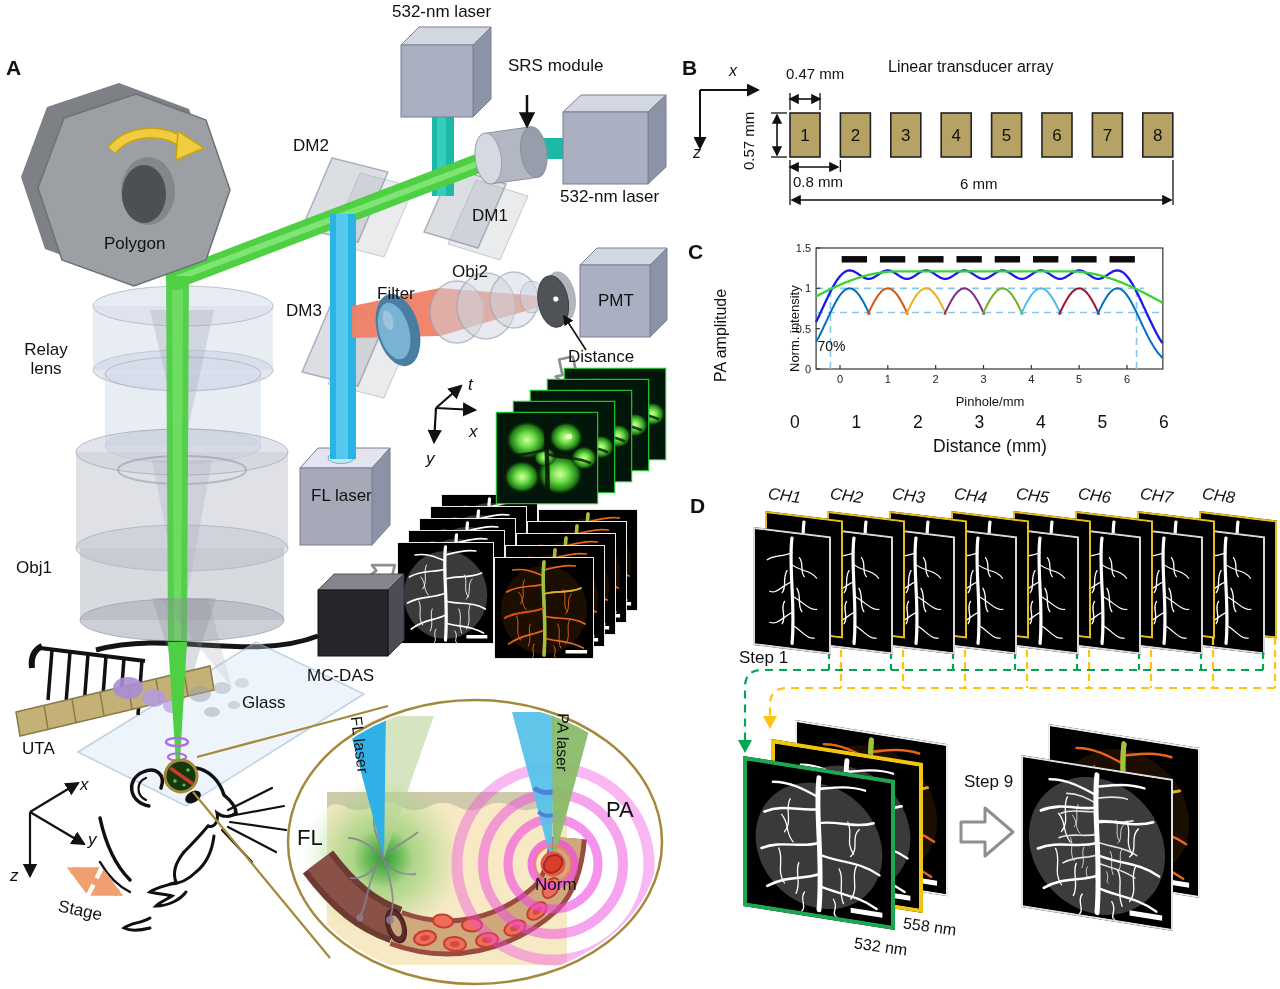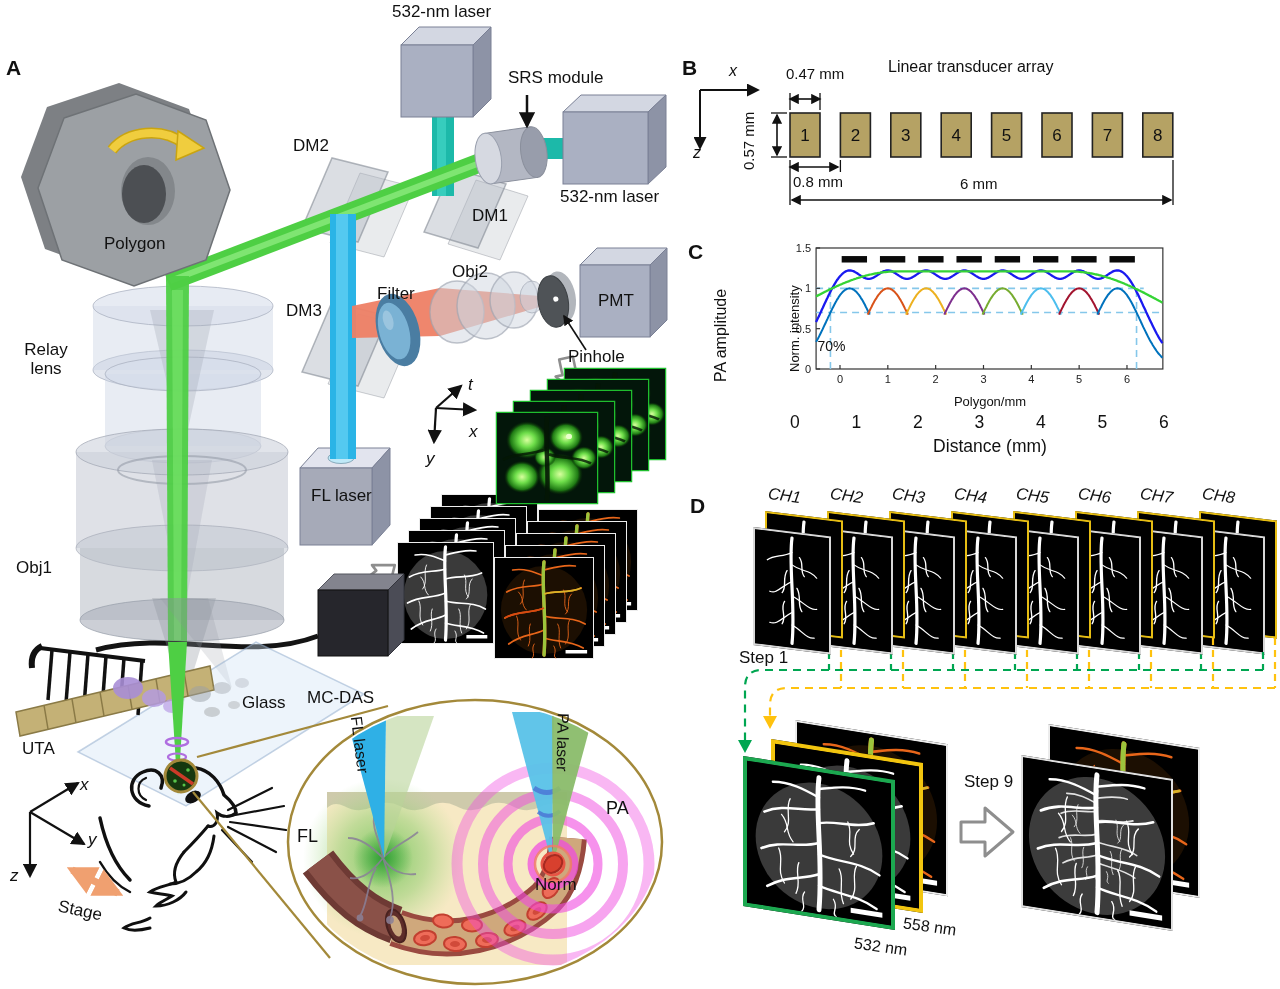--- a/index.html
+++ b/index.html
@@ -2,21 +2,21 @@
 <html><head>
 <meta charset="utf-8">
 <style>
   html,body{margin:0;padding:0;background:#fff;}
   #fig{position:relative;width:1280px;height:989px;background:#fff;overflow:hidden;
        font-family:"Liberation Sans","DejaVu Sans",sans-serif;color:#111;}
   svg{position:absolute;left:0;top:0;}
   .lbl{position:absolute;font-size:17px;line-height:1.12;white-space:pre-line;color:#111;z-index:30;}
   .b{font-weight:bold;font-size:21px;}
   .it{font-style:italic;}
-  .s15{font-size:15px;} .s16{font-size:16px;} .s13{font-size:13px;} .s18{font-size:18px;}
+  .s15{font-size:15px;} .s16{font-size:16px;} .s13{font-size:13px;} .s18{font-size:22px;}
   .vert{writing-mode:vertical-rl;}
   .card{position:absolute;box-sizing:border-box;background:#050505;}
   .card svg{position:absolute;left:0;top:0;width:100%;height:100%;}
   .chlab{position:absolute;font-size:16.5px;font-style:italic;transform:rotate(8deg);z-index:30;}
   .rot-90{transform:rotate(-90deg);transform-origin:0 0;}
 </style>
 </head>
 <body>
 
 <div id="fig">
@@ -718,38 +718,38 @@
         </svg>
       </div>
     </div>
 
 <div class="lbl b" style="left:6px;top:56px;">A</div>
 <div class="lbl b" style="left:682px;top:56px;">B</div>
 <div class="lbl b" style="left:688px;top:240px;">C</div>
 <div class="lbl b" style="left:690px;top:494px;">D</div>
 
 <div class="lbl" style="left:392px;top:2px;">532-nm laser</div>
-<div class="lbl" style="left:508px;top:68px;text-align:center;">SRS module</div>
+<div class="lbl" style="left:508px;top:56px;text-align:center;">SRS module</div>
 <div class="lbl" style="left:560px;top:187px;">532-nm laser</div>
 <div class="lbl" style="left:293px;top:136px;">DM2</div>
 <div class="lbl" style="left:472px;top:206px;">DM1</div>
 <div class="lbl" style="left:286px;top:301px;">DM3</div>
 <div class="lbl" style="left:104px;top:234px;">Polygon</div>
 <div class="lbl" style="left:16px;top:340px;text-align:center;width:60px;">Relay
 lens</div>
 <div class="lbl" style="left:16px;top:558px;">Obj1</div>
 <div class="lbl" style="left:311px;top:486px;">FL laser</div>
 <div class="lbl" style="left:377px;top:284px;">Filter</div>
 <div class="lbl" style="left:452px;top:262px;">Obj2</div>
 <div class="lbl" style="left:598px;top:291px;">PMT</div>
-<div class="lbl" style="left:568px;top:347px;">Pinhole</div>
+<div class="lbl" style="left:568px;top:347px;">Distance</div>
 <div class="lbl it" style="left:468px;top:375px;">t</div>
 <div class="lbl it" style="left:469px;top:422px;">x</div>
 <div class="lbl it" style="left:426px;top:449px;">y</div>
-<div class="lbl" style="left:307px;top:666px;margin-top:22px;">MC-DAS</div>
+<div class="lbl" style="left:307px;top:666px;">MC-DAS</div>
 <div class="lbl" style="left:242px;top:693px;">Glass</div>
 <div class="lbl" style="left:22px;top:739px;">UTA</div>
 <div class="lbl it" style="left:80px;top:775px;">x</div>
 <div class="lbl it" style="left:88px;top:830px;">y</div>
 <div class="lbl it" style="left:10px;top:866px;">z</div>
 <div class="lbl" style="left:58px;top:901px;transform:rotate(12deg);">Stage</div>
 
 <div class="lbl vert s16" style="left:352px;top:716px;height:84px;transform:rotate(-7deg);">FL laser</div>
 <div class="lbl vert s16" style="left:553px;top:713px;height:84px;transform:rotate(1deg);">PA laser</div>
 <div class="lbl s18" style="left:297px;top:826px;">FL</div>
@@ -759,21 +759,21 @@
 <div class="lbl it s16" style="left:729px;top:62px;">x</div>
 <div class="lbl it s16" style="left:693px;top:144px;">z</div>
 <div class="lbl s16" style="left:888px;top:58px;">Linear transducer array</div>
 <div class="lbl s15" style="left:786px;top:66px;">0.47 mm</div>
 <div class="lbl s15 rot-90" style="left:741px;top:170px;">0.57 mm</div>
 <div class="lbl s15" style="left:793px;top:174px;">0.8 mm</div>
 <div class="lbl s15" style="left:960px;top:176px;">6 mm</div>
 
 <div class="lbl rot-90" style="left:712px;top:382px;font-size:16px;">PA amplitude</div>
 <div class="lbl rot-90 s13" style="left:788px;top:372px;">Norm. intensity</div>
-<div class="lbl s13" style="left:930px;top:395px;width:120px;text-align:center;">Polygon/mm</div>
+<div class="lbl s13" style="left:930px;top:395px;width:120px;text-align:center;">Pinhole/mm</div>
 <div class="lbl" style="left:912px;top:437px;width:156px;text-align:center;font-size:17.5px;">Distance (mm)</div>
 <div id="outerTicks">
       <div class="lbl" style="left: 790px; top: 413px; font-size: 17.5px;">0</div>
       <div class="lbl" style="left: 851.5px; top: 413px; font-size: 17.5px;">1</div>
       <div class="lbl" style="left: 913px; top: 413px; font-size: 17.5px;">2</div>
       <div class="lbl" style="left: 974.5px; top: 413px; font-size: 17.5px;">3</div>
       <div class="lbl" style="left: 1036px; top: 413px; font-size: 17.5px;">4</div>
       <div class="lbl" style="left: 1097.5px; top: 413px; font-size: 17.5px;">5</div>
       <div class="lbl" style="left: 1159px; top: 413px; font-size: 17.5px;">6</div>
     </div>

